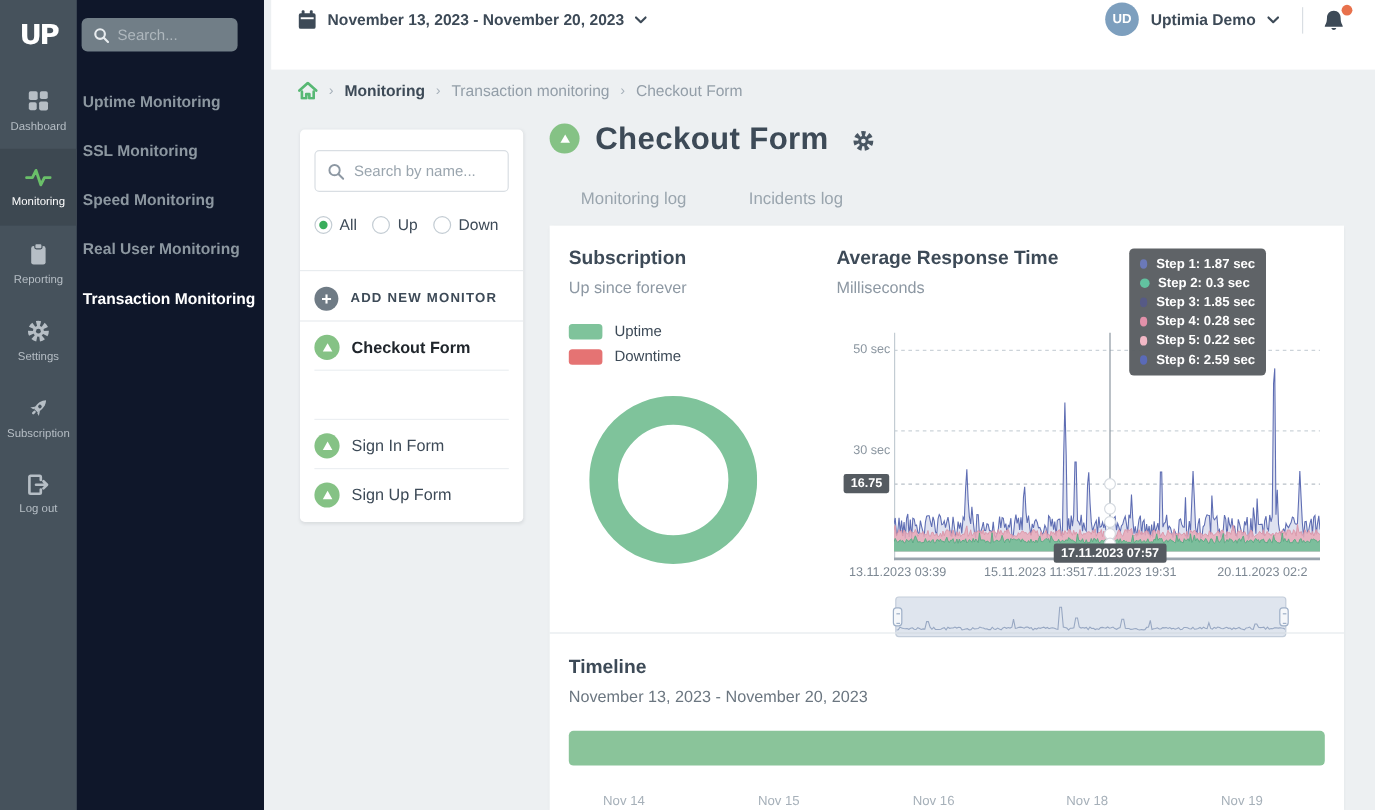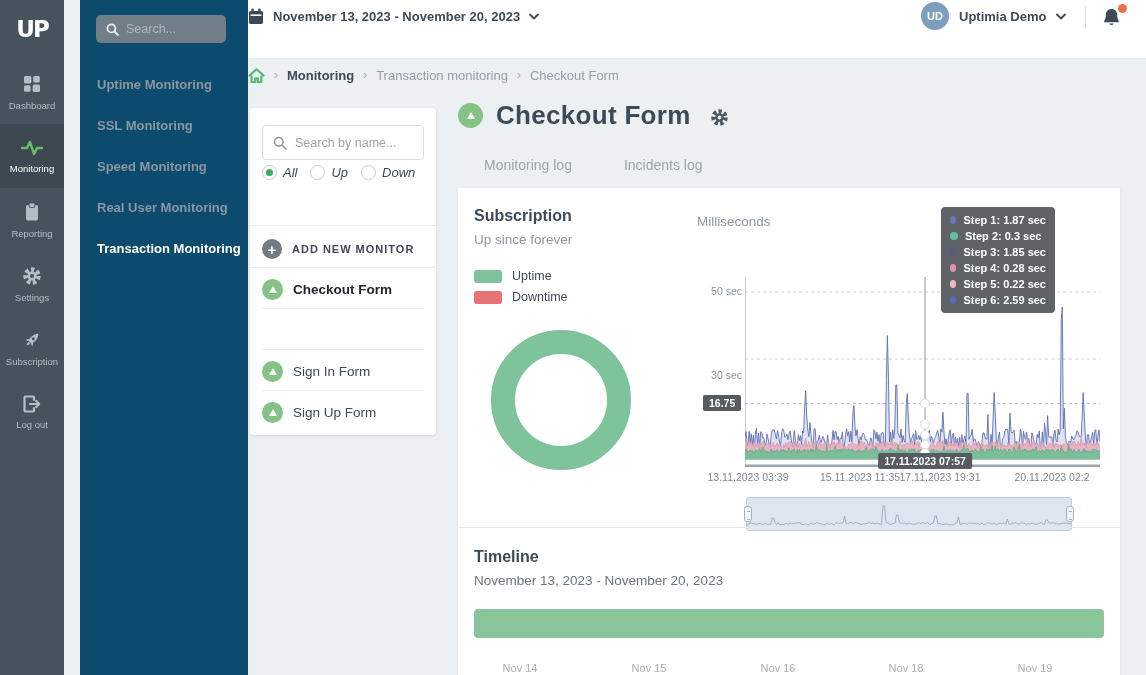--- a/index.html
+++ b/index.html
@@ -14,21 +14,21 @@
   
   .rail { position:absolute; left:0; top:0; width:64px; height:675px; background:#46525c; z-index:5; }
   .logo { position:absolute; left:0; top:6px; width:64px; height:44px; display:flex; align-items:center; justify-content:center; }
   .rail-items { position:absolute; top:60px; left:0; width:64px; }
   .rail-item { width:64px; height:64px; display:flex; flex-direction:column; align-items:center; justify-content:center; gap:6px; cursor:pointer; }
   .rail-item .lbl { font-size:9.5px; color:#b6bec5; white-space:nowrap; }
   .rail-item.active { background:#3d4851; }
   .rail-item.active .lbl { color:#fff; }
 
   
-  .sidebar { position:absolute; left:80px; top:0; width:168px; height:675px; background:#0c4a6e; z-index:4; }
+  .sidebar { position:absolute; left:52px; top:0; width:168px; height:675px; background:#0f172a; z-index:4; }
   .side-search { position:absolute; left:16px; top:15px; width:130px; height:28px; background:#717e87; border-radius:5px; display:flex; align-items:center; gap:7px; padding:0 10px; cursor:text; }
   .side-search span { font-size:12.5px; color:#aeb7bd; }
   .side-items { position:absolute; top:64px; left:0; width:162px; }
   .side-item { height:41px; display:flex; align-items:center; padding-left:17px; font-size:13px; font-weight:700; color:#8c97a0; cursor:pointer; white-space:nowrap; }
   .side-item.active { color:#ffffff; }
 
   
   .header { position:absolute; left:226px; top:0; width:920px; height:58px; background:#ffffff; }
   .datepick { position:absolute; left:22px; top:8px; display:flex; align-items:center; gap:9px; cursor:pointer; }
   .datepick .txt { font-size:13px; font-weight:700; color:#3d4a57; }
@@ -42,21 +42,21 @@
   
   .crumbs { position:absolute; left:226px; top:58px; width:920px; height:34px; display:flex; align-items:center; gap:9px; padding-left:22px; font-size:13px; }
   .crumbs .sep { color:#a7b1ba; font-size:12px; }
   .crumb-strong { font-weight:700; color:#3d4a57; cursor:pointer; }
   .crumb-dim { color:#939ea8; cursor:pointer; }
 
   
   .mcard { position:absolute; left:250px; top:108px; width:186px; height:327px; background:#fff; border-radius:4px; box-shadow:0 1px 3px rgba(40,50,60,.10); z-index:3; }
   .m-search { position:absolute; left:12px; top:17px; width:162px; height:35px; border:1px solid #d9dee3; border-radius:4px; display:flex; align-items:center; gap:8px; padding:0 10px; cursor:text; }
   .m-search span { font-size:12.5px; color:#9aa5ae; }
-  .m-filters { position:absolute; left:12px; top:57px; display:flex; align-items:center; gap:13px;font-style:italic; }
+  .m-filters { position:absolute; left:12px; top:72px; display:flex; align-items:center; gap:13px; }
   .radio-group { display:flex; align-items:center; gap:6px; cursor:pointer; }
   .radio { width:15px; height:15px; border-radius:50%; border:1.5px solid #c3ccd3; display:flex; align-items:center; justify-content:center; }
   .radio.sel::after { content:""; width:7px; height:7px; border-radius:50%; background:#3aae5c; }
   .radio-group .rl { font-size:13px; color:#3d4a57; }
   .m-div { position:absolute; left:0; width:186px; height:1px; background:#e8ecef; }
   .m-add { position:absolute; left:12px; top:125px; height:32px; display:flex; align-items:center; gap:10px; cursor:pointer; }
   .plus-ic { width:20px; height:20px; border-radius:50%; background:#6f7b85; color:#fff; font-size:15px; font-weight:700; display:flex; align-items:center; justify-content:center; line-height:1; }
   .m-add span.t { font-size:11px; font-weight:700; letter-spacing:1px; color:#3d4a57; }
   .m-row { position:absolute; left:12px; width:162px; height:30px; display:flex; align-items:center; gap:10px; cursor:pointer; }
   .m-row .nm { font-size:13.5px; color:#3d4a57; }
@@ -334,20 +334,21 @@
       </div>
     </div>
   </div>
   <div class="donut-wrap">
     <svg id="donut" width="140" height="140" viewBox="0 0 140 140">
         <circle cx="70" cy="70" r="58" fill="none" stroke="#7fc39b" stroke-width="24"></circle>
       </svg>
   </div>
 
   <div class="chart-area">
+    <div class="sec-h">Average Response Time</div>
     <div class="sec-sub">Milliseconds</div>
 
     <div class="ytick" style="top:78px">50 sec</div>
     <div class="ytick" style="top:162px">30 sec</div>
     <div class="badge ybadge">16.75</div>
 
     <div class="plot-wrap">
       <svg id="plot" width="355" height="190" viewBox="0 0 355 190">
           <line x1="0" x2="355" y1="15" y2="15" stroke="#ccd3d9" stroke-width="1" stroke-dasharray="3 3"></line>
           <line x1="0" x2="355" y1="82" y2="82" stroke="#ccd3d9" stroke-width="1" stroke-dasharray="3 3"></line>

